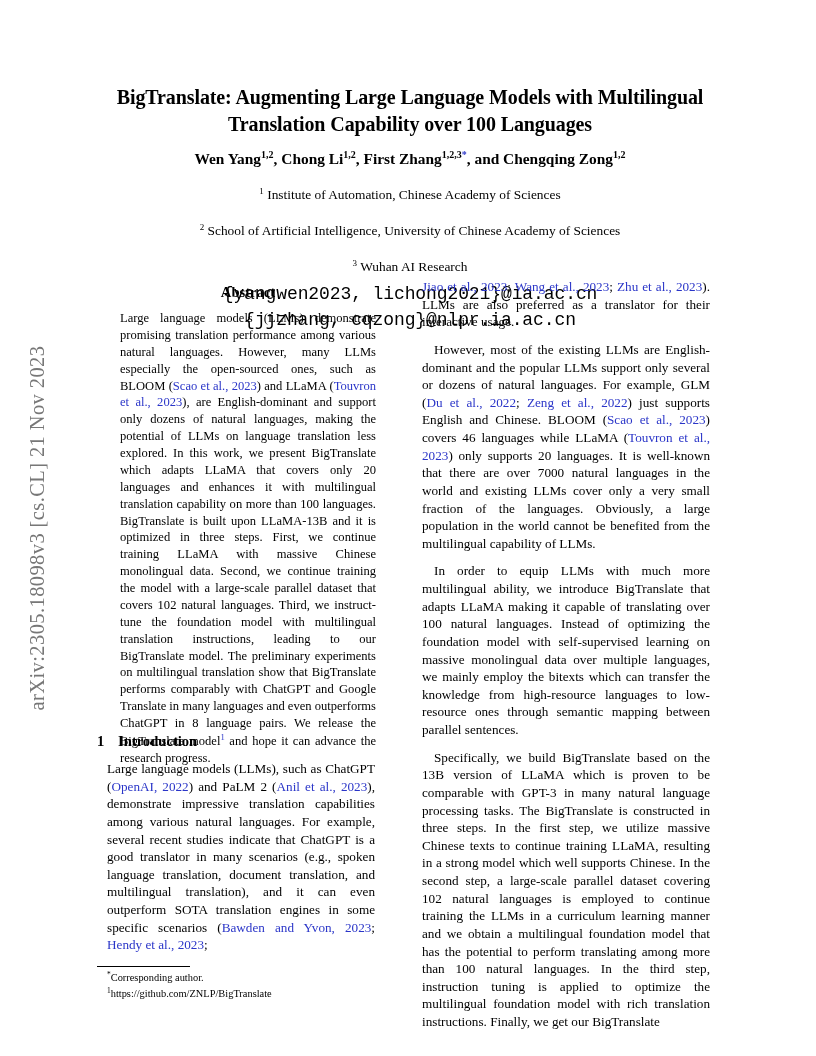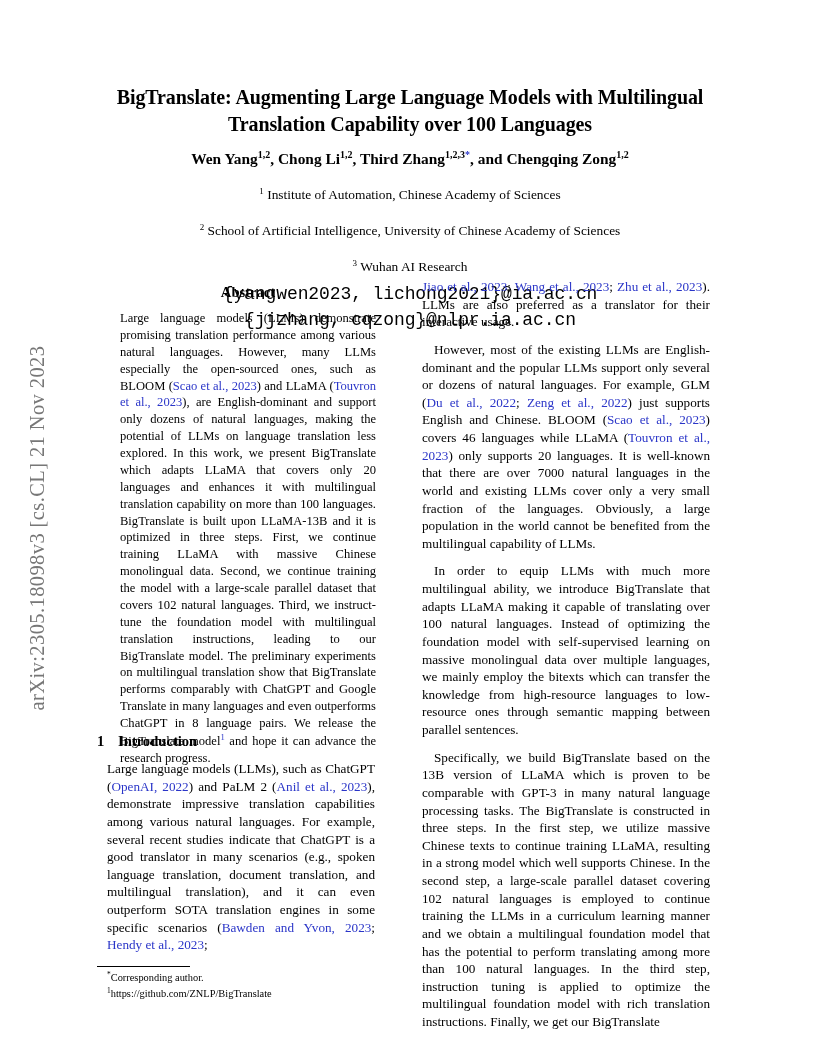--- a/index.html
+++ b/index.html
@@ -169,21 +169,21 @@
 
 <div class="page">
 
   <div class="masthead">
     <h1 class="title">
       <span>BigTranslate: Augmenting Large Language Models with Multilingual</span><br>
       <span>Translation Capability over 100 Languages</span>
     </h1>
 
     <div class="authors">
-      <span>Wen Yang</span><sup>1,2</sup><span>, </span><span>Chong Li</span><sup>1,2</sup><span>, </span><span>Third Zhang</span><sup>1,2,3</sup><sup class="star-mark">*</sup><span>, and </span><span>Chengqing Zong</span><sup>1,2</sup>
+      <span>Wen Yang</span><sup>1,2</sup><span>, </span><span>Chong Li</span><sup>1,2</sup><span>, </span><span>First Zhang</span><sup>1,2,3</sup><sup class="star-mark">*</sup><span>, and </span><span>Chengqing Zong</span><sup>1,2</sup>
     </div>
 
     <div class="affil">
       <sup>1</sup><span> Institute of Automation, Chinese Academy of Sciences</span>
     </div>
     <div class="affil">
       <sup>2</sup><span> School of Artificial Intelligence, University of Chinese Academy of Sciences</span>
     </div>
     <div class="affil">
       <sup>3</sup><span> Wuhan AI Research</span>

